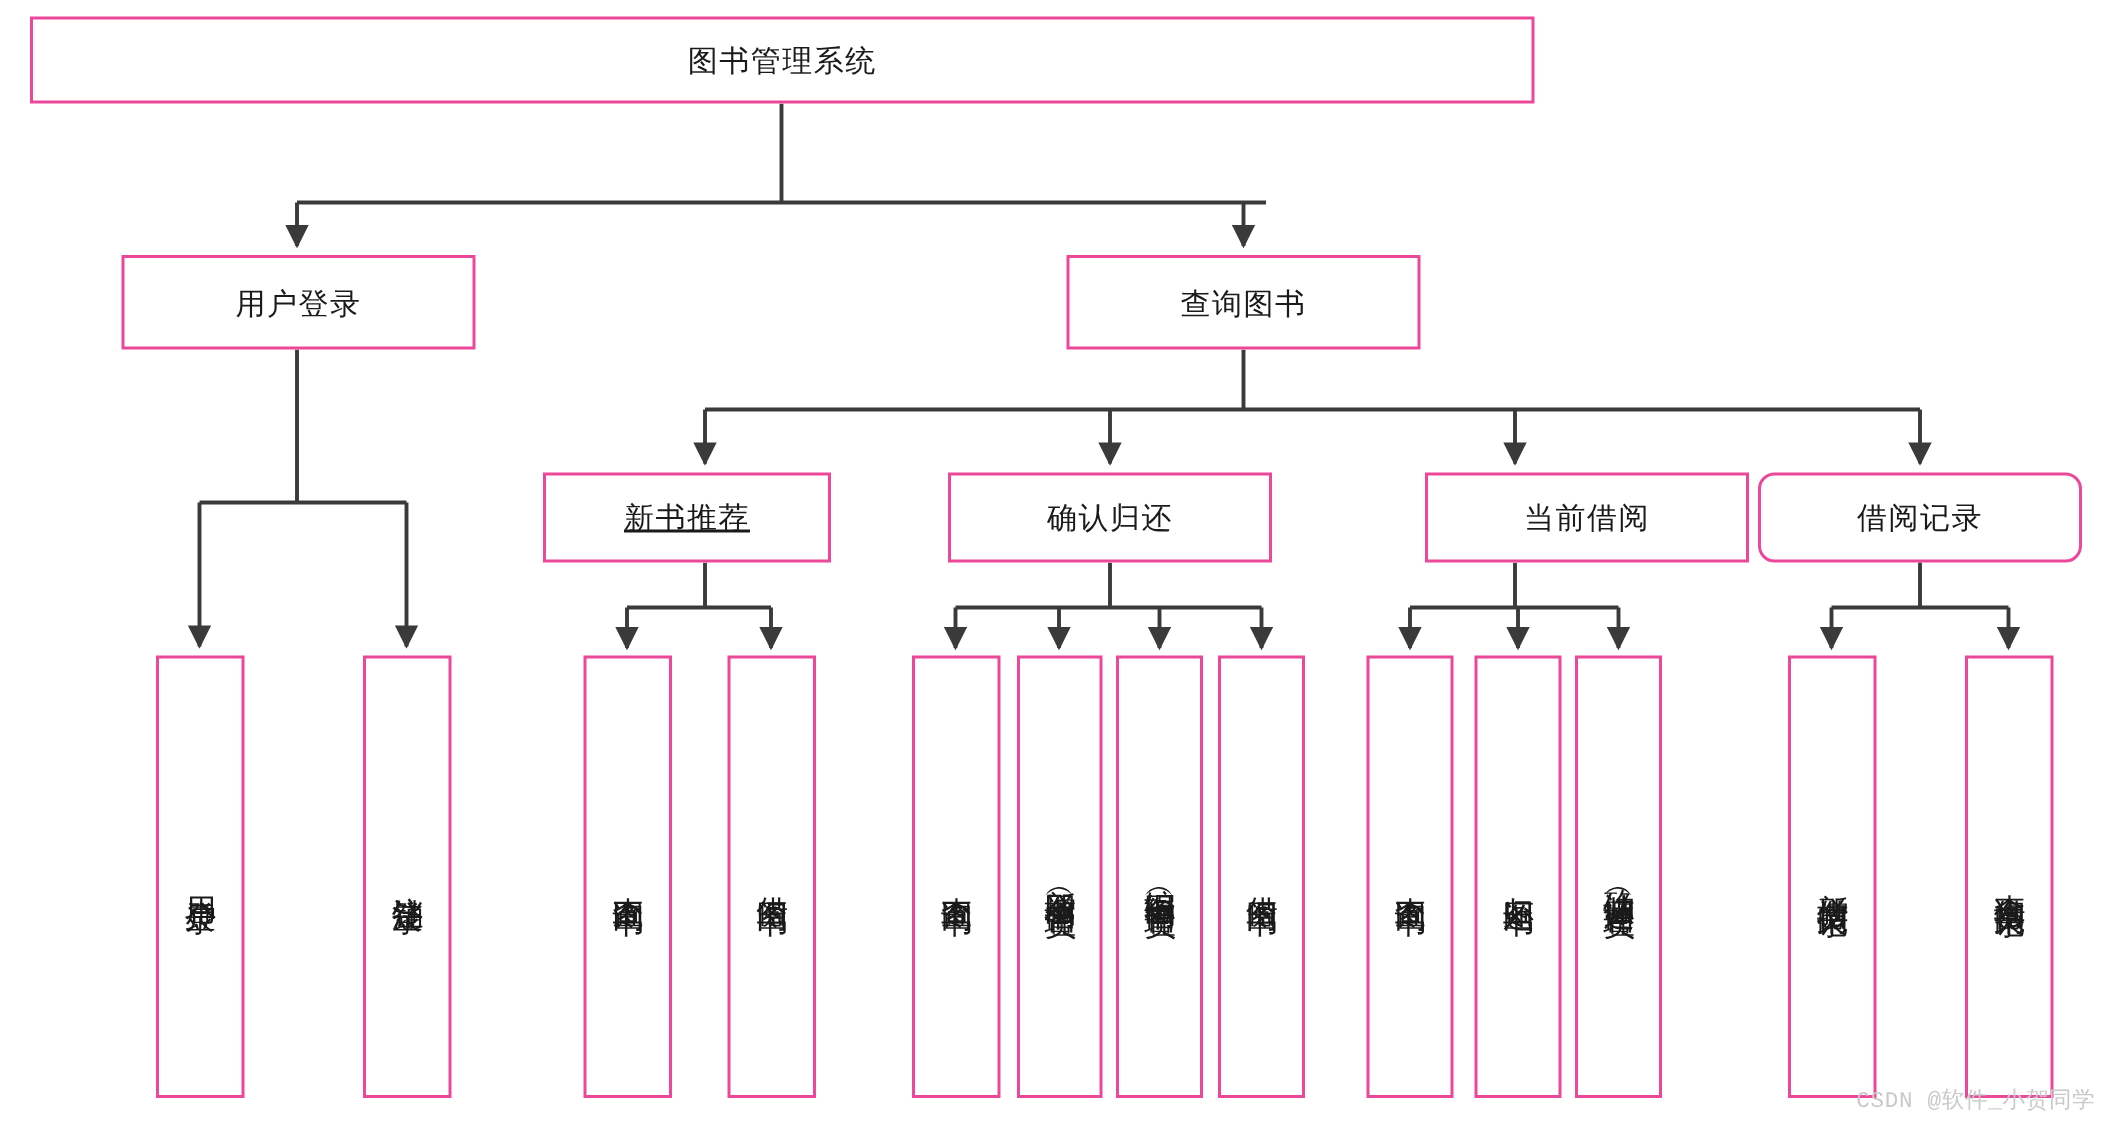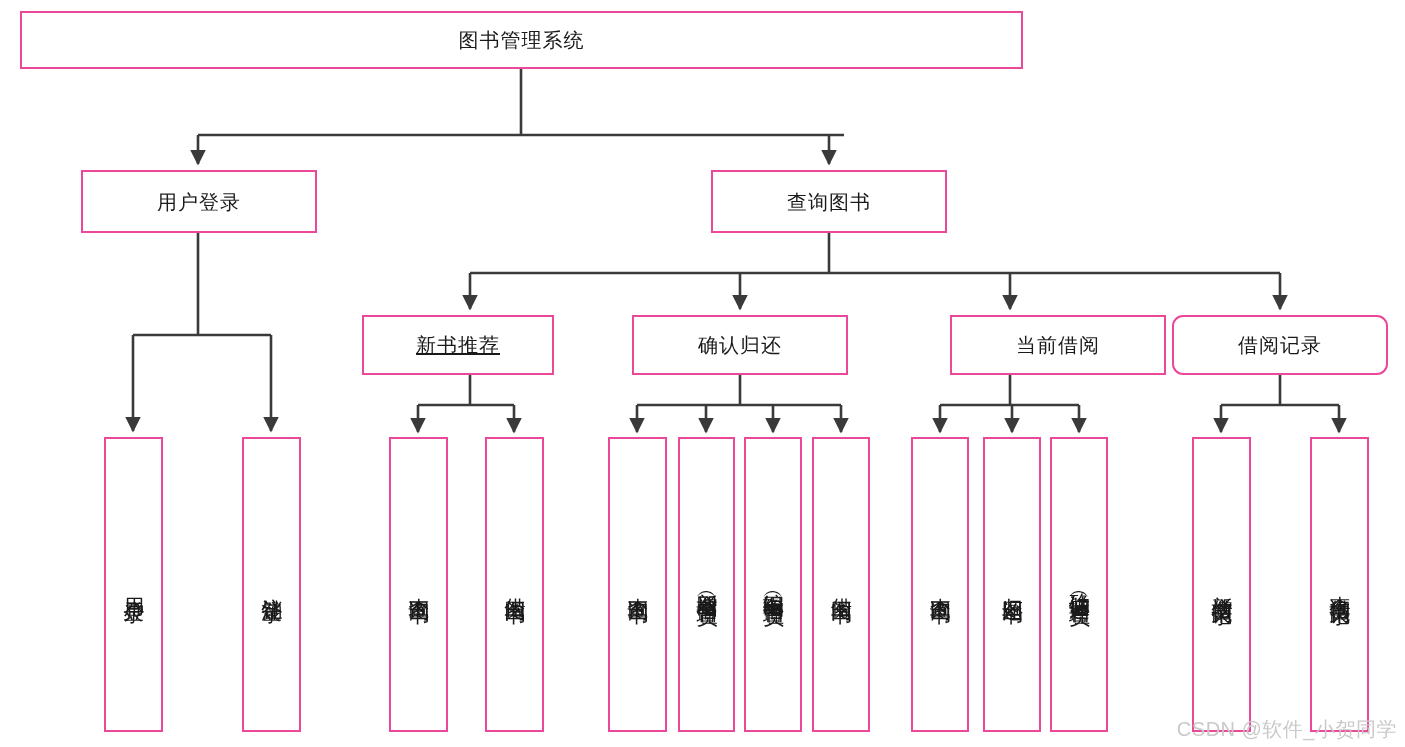--- a/index.html
+++ b/index.html
@@ -48,23 +48,23 @@
     font-size: 21px;
     line-height: 1.18;
     letter-spacing: 2px;
     padding: 4px 0;
     text-align: center;
   }
   #watermark {
     position: absolute;
     right: 8px;
     bottom: 4px;
-    font-size: 20px;
+    font-size: 15px;
     color: #c9c9c9;
-    font-family: Liberation Sans, sans-serif;
+    font-family: Liberation Mono, monospace;
     letter-spacing: 0.5px;
     z-index: 5;
     user-select: none;
     white-space: nowrap;
   }
 </style>
 </head>
 <body>
 
 <div id="canvas">

